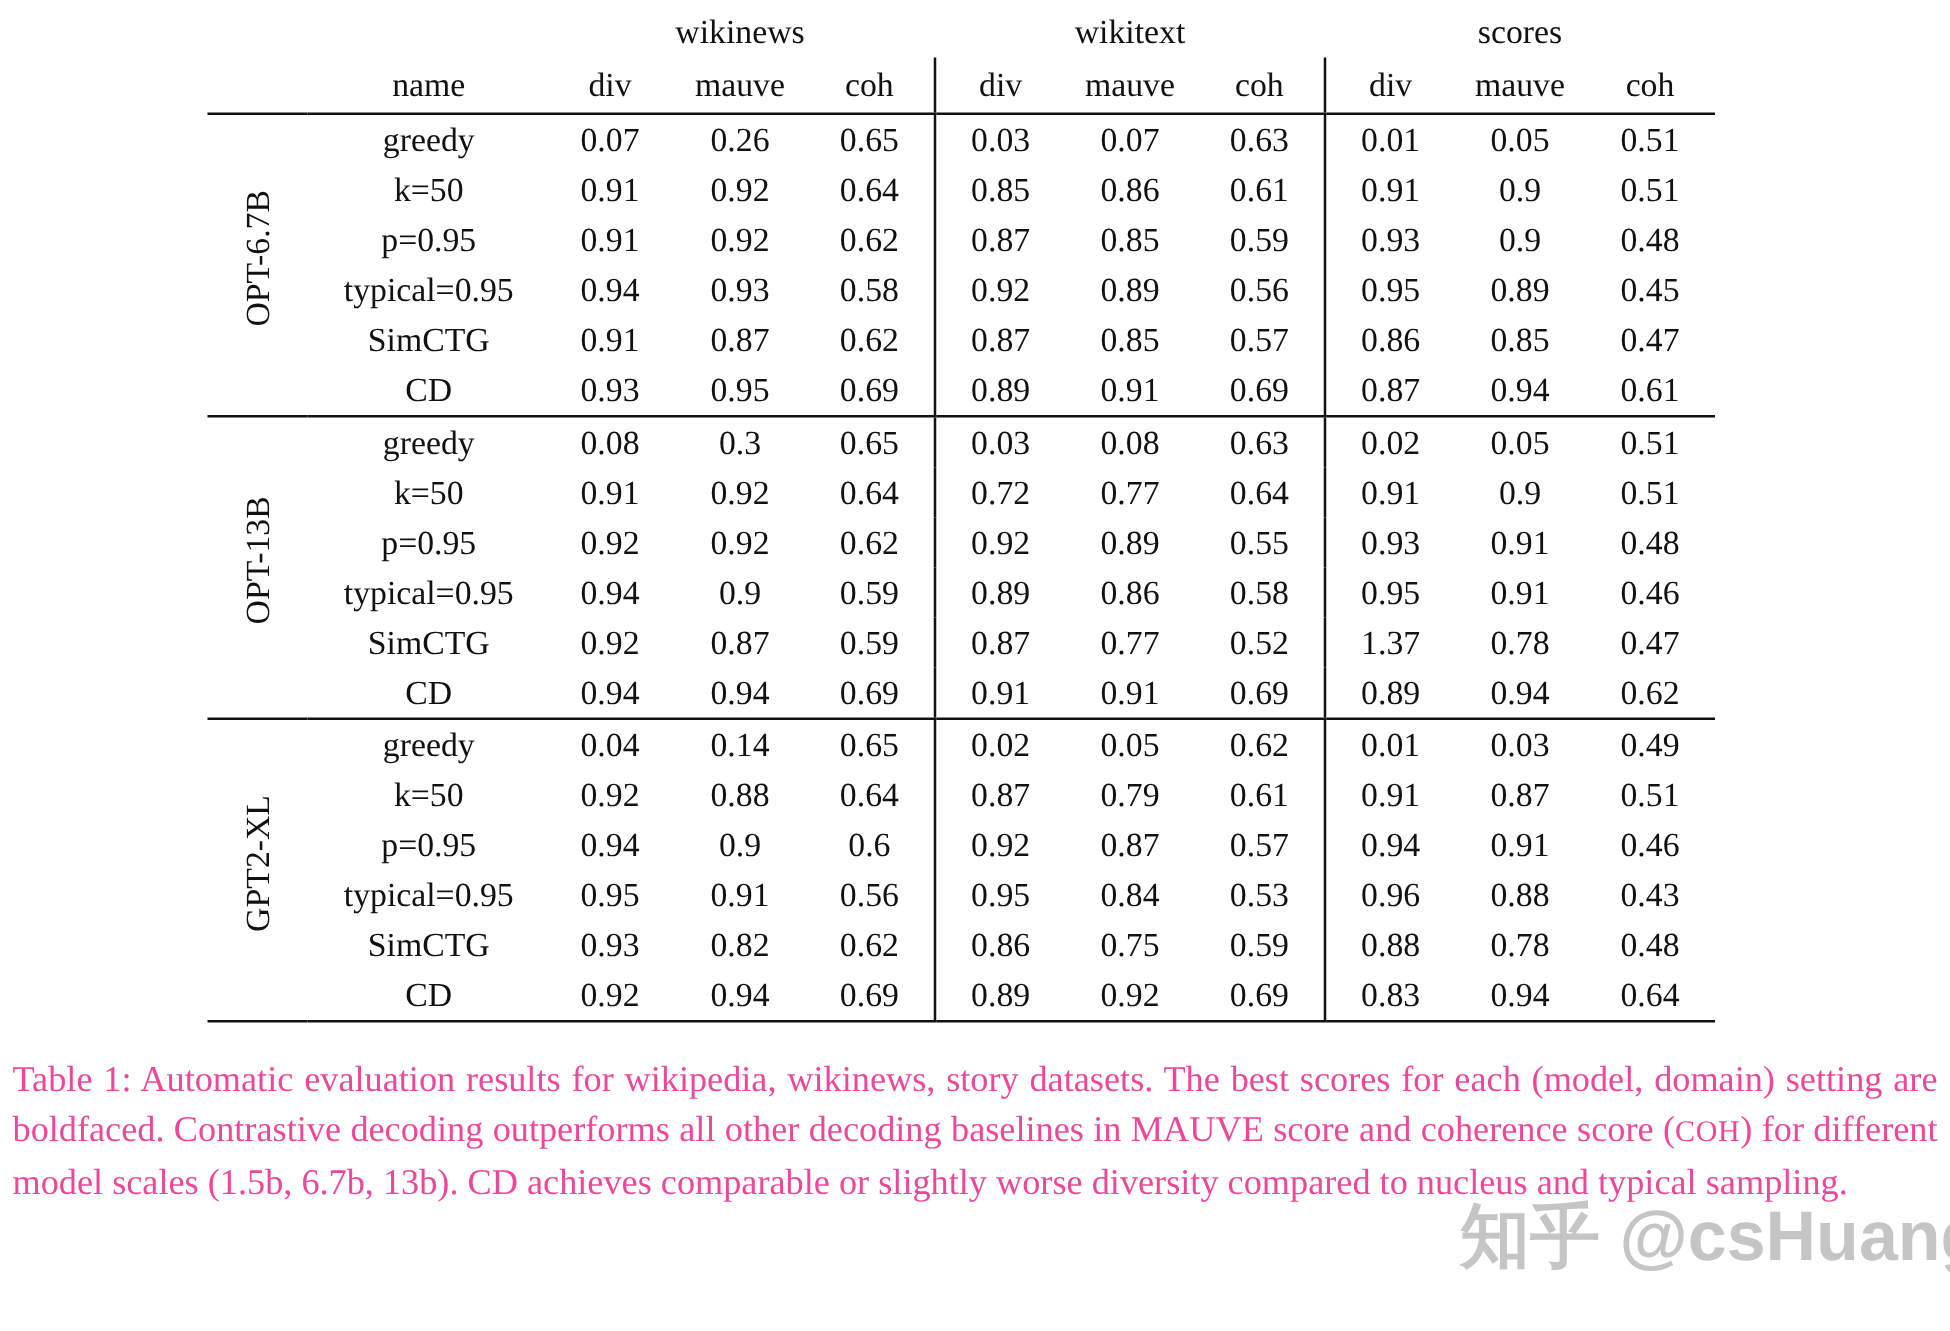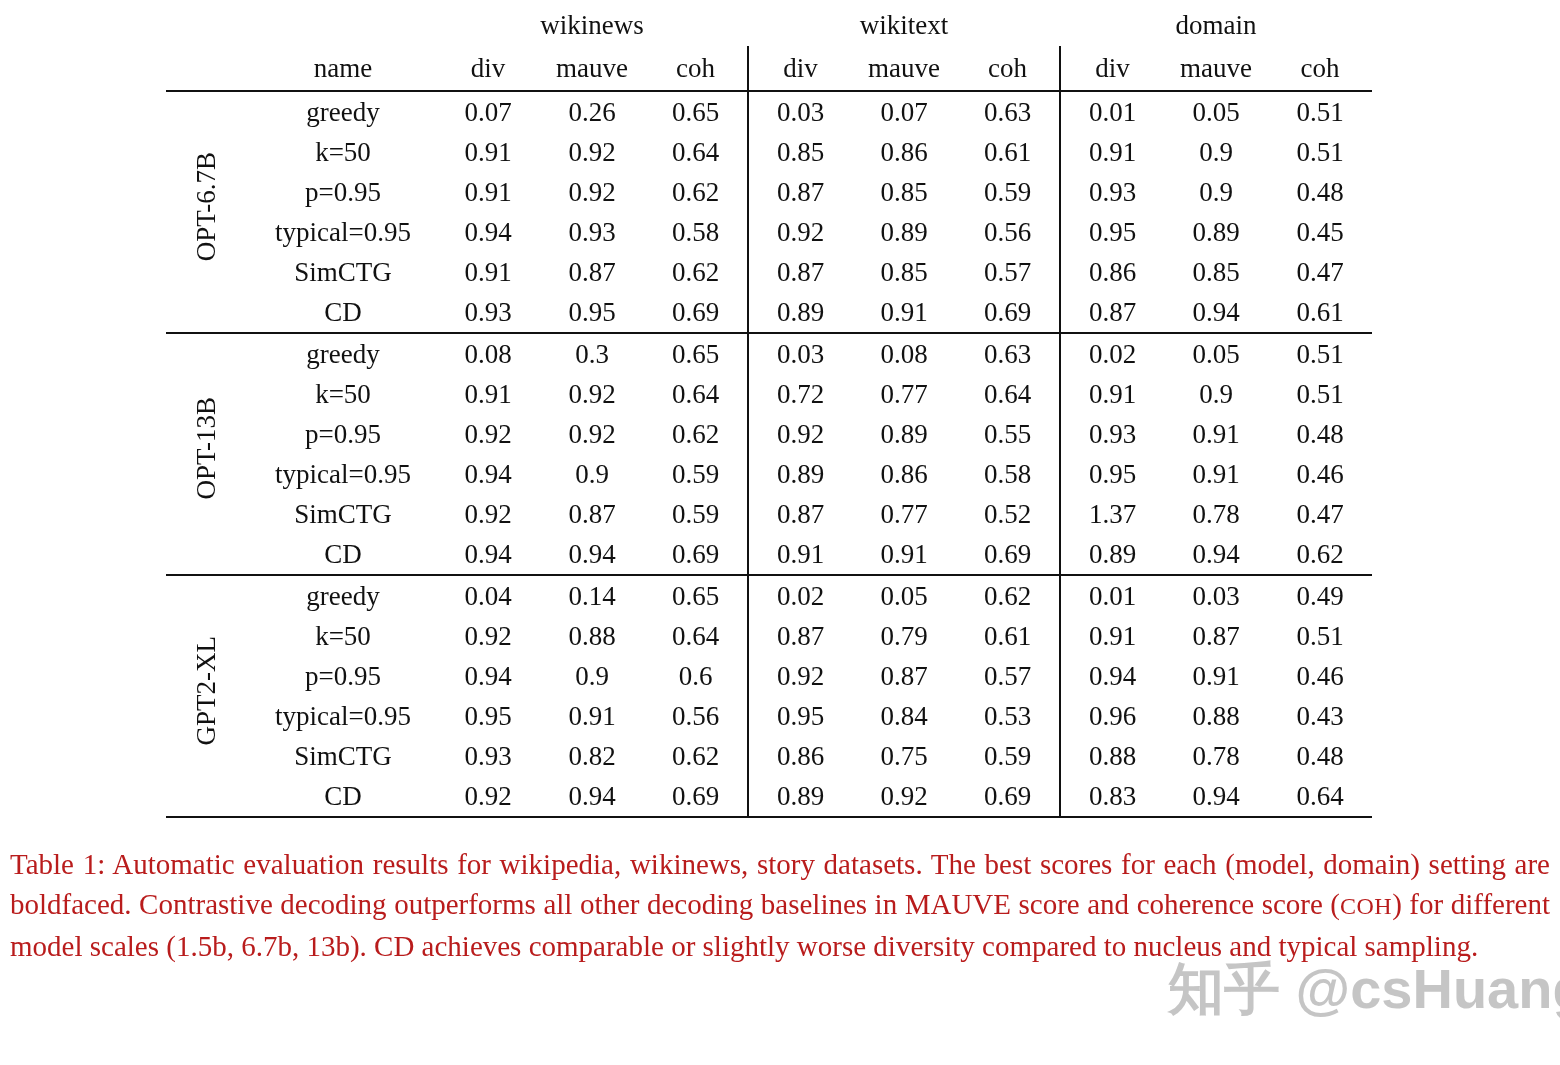--- a/index.html
+++ b/index.html
@@ -47,21 +47,21 @@
     writing-mode: vertical-rl;
     transform: rotate(180deg);
     font-size: 27px;
   }
   .caption {
     margin: 26px 10px 0 10px;
     width: 1540px;
     font-size: 29px;
     line-height: 40px;
     text-align: justify;
-    color: #b91c1c;
+    color: #ec4899;
   }
   .smallcaps {
     font-size: 24px;
     letter-spacing: 0.5px;
   }
   .watermark {
     position: absolute;
     left: 1168px;
     top: 952px;
     font-family: "Liberation Sans", sans-serif;
@@ -90,21 +90,21 @@
       <col class="num">
         <col class="num">
         <col class="num">
     </colgroup>
     <thead>
         <tr class="h1">
           <th></th>
           <th></th>
           <th colspan="3">wikinews</th>
           <th colspan="3">wikitext</th>
-          <th colspan="3">domain</th>
+          <th colspan="3">scores</th>
         </tr>
         <tr class="h2 rule-below">
           <th></th>
           <th class="name-col">name</th>
           <th class="">div</th>
           <th class="">mauve</th>
           <th class="">coh</th>
           <th class="gsep">div</th>
           <th class="">mauve</th>
           <th class="">coh</th>

